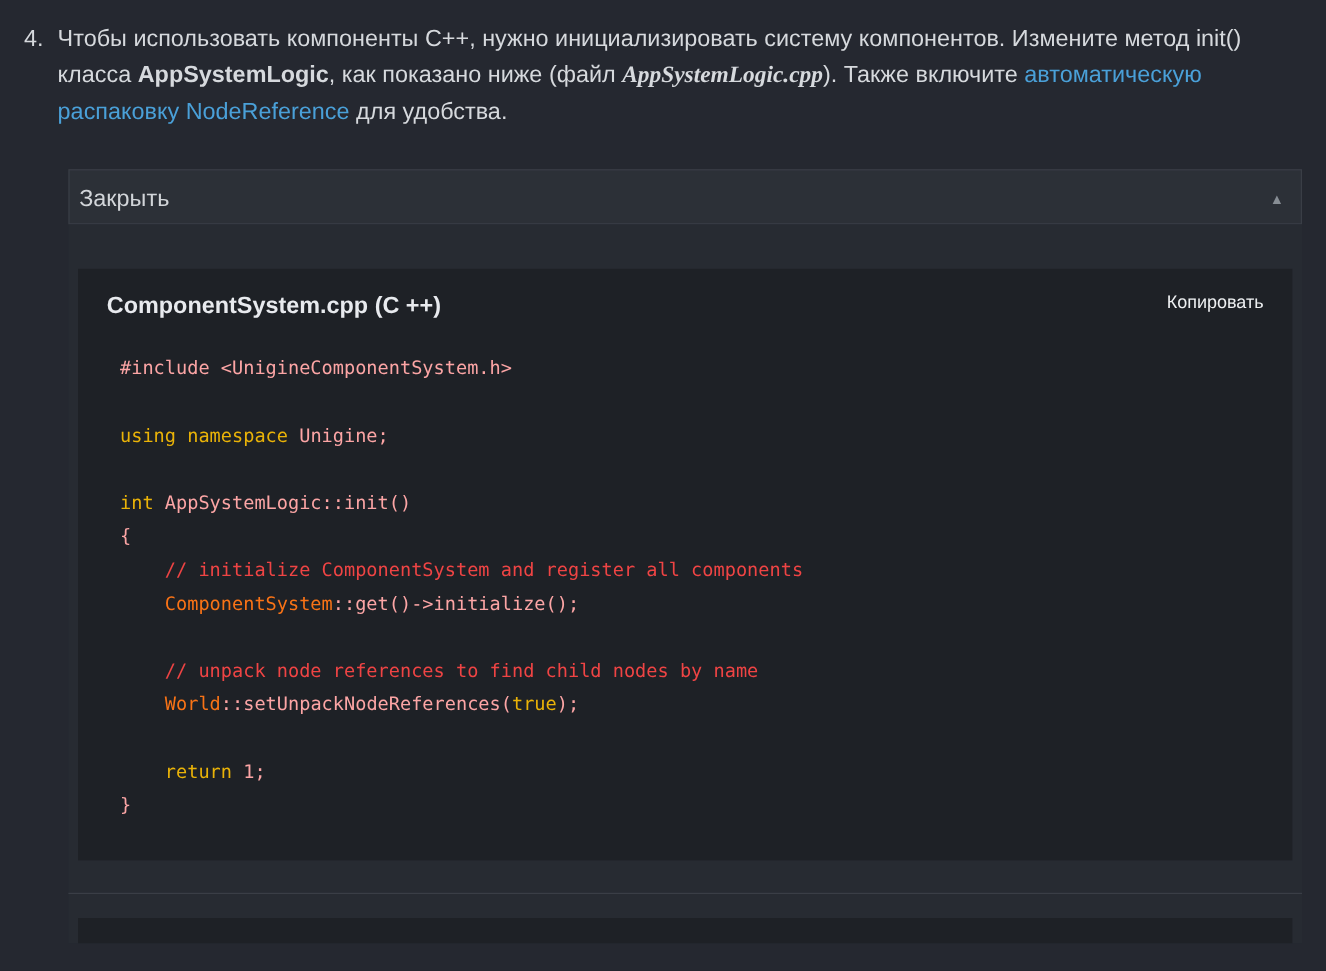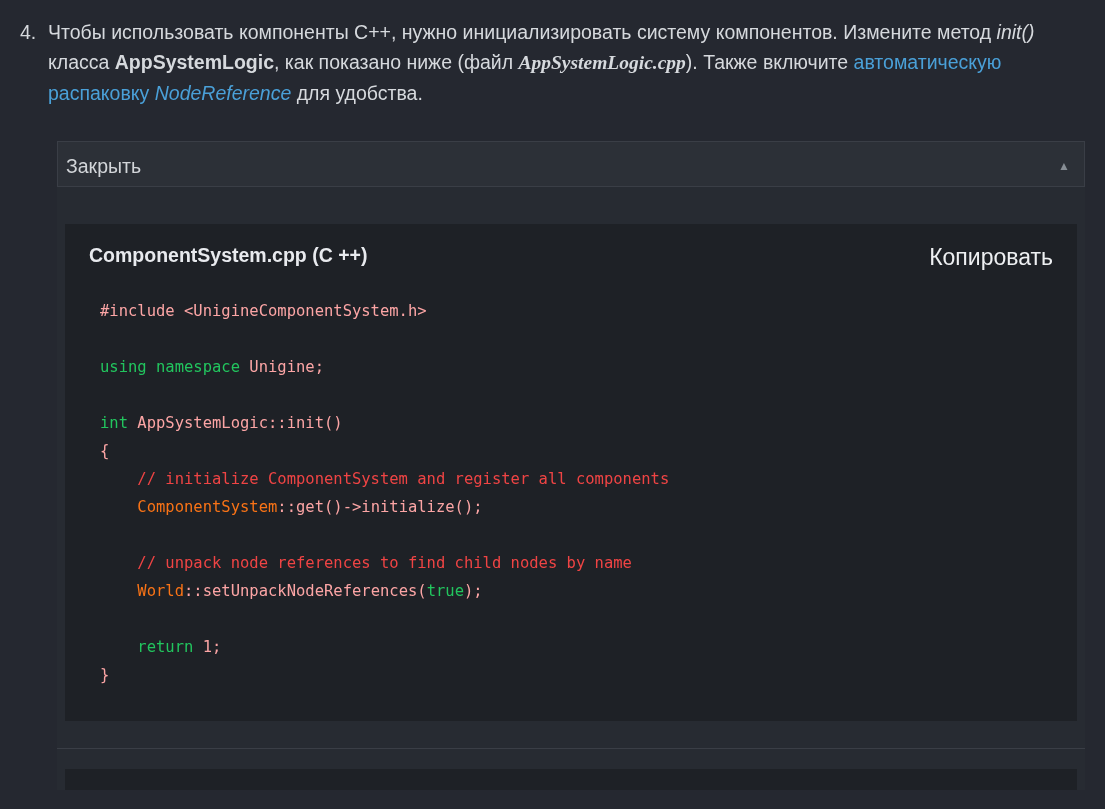--- a/index.html
+++ b/index.html
@@ -9,21 +9,21 @@
     color:#d6d9dd;
     font-family:"Liberation Sans","DejaVu Sans",sans-serif;
     overflow:hidden;
   }
   .page { padding:17px 20px 0 20px; width:1105px; }
 
   
   .list-item { display:flex; font-size:19.5px; line-height:30px; }
   .list-number { width:28px; flex:0 0 auto; }
   .list-text { flex:1; }
-  .it { font-style:italic; }
+  .it { }
   .b  { font-weight:700; }
   .bi { font-weight:700; font-style:italic;font-family:Liberation Serif, serif; }
   a.link { color:#4aa0d8; text-decoration:none; cursor:pointer; }
 
   
   .spoiler { margin:33px 0 0 37px; }
   .spoiler-header {
     height:46px;
     background:#2c3037;
     border:1px solid #3a3e46;
@@ -42,32 +42,32 @@
   .spoiler-body-next {
     background:#272b32;
     padding:20px 8px 0 8px;
   }
   .next-strip { height:21px; background:#1e2126; }
 
   
   .code-block { background:#1e2126; padding:20px 24px 32px 24px; }
   .code-header { display:flex; justify-content:space-between; align-items:flex-start; }
   .code-title { font-weight:700; font-size:19.5px; color:#e8eaee; }
-  .copy-btn { font-size:23px; color:#eef0f2; cursor:pointer; }
+  .copy-btn { font-size:15px; color:#eef0f2; cursor:pointer; }
   .code {
     font-family:"DejaVu Sans Mono","Liberation Mono",monospace;
     font-size:15.5px;
     line-height:28px;
     margin-top:26px;
     padding-left:11px;
     white-space:pre;
     color:#e4e6e8;
   }
   .tok-plain   { color:#fca5a5; }
-  .tok-keyword { color:#22c55e; }
+  .tok-keyword { color:#eab308; }
   .tok-type    { color:#f97316; }
   .tok-comment { color:#ef4444; }
 </style>
 </head>
 <body>
 
 <div class="page">
 
   <div class="list-item">
     <div class="list-number">4.</div>

